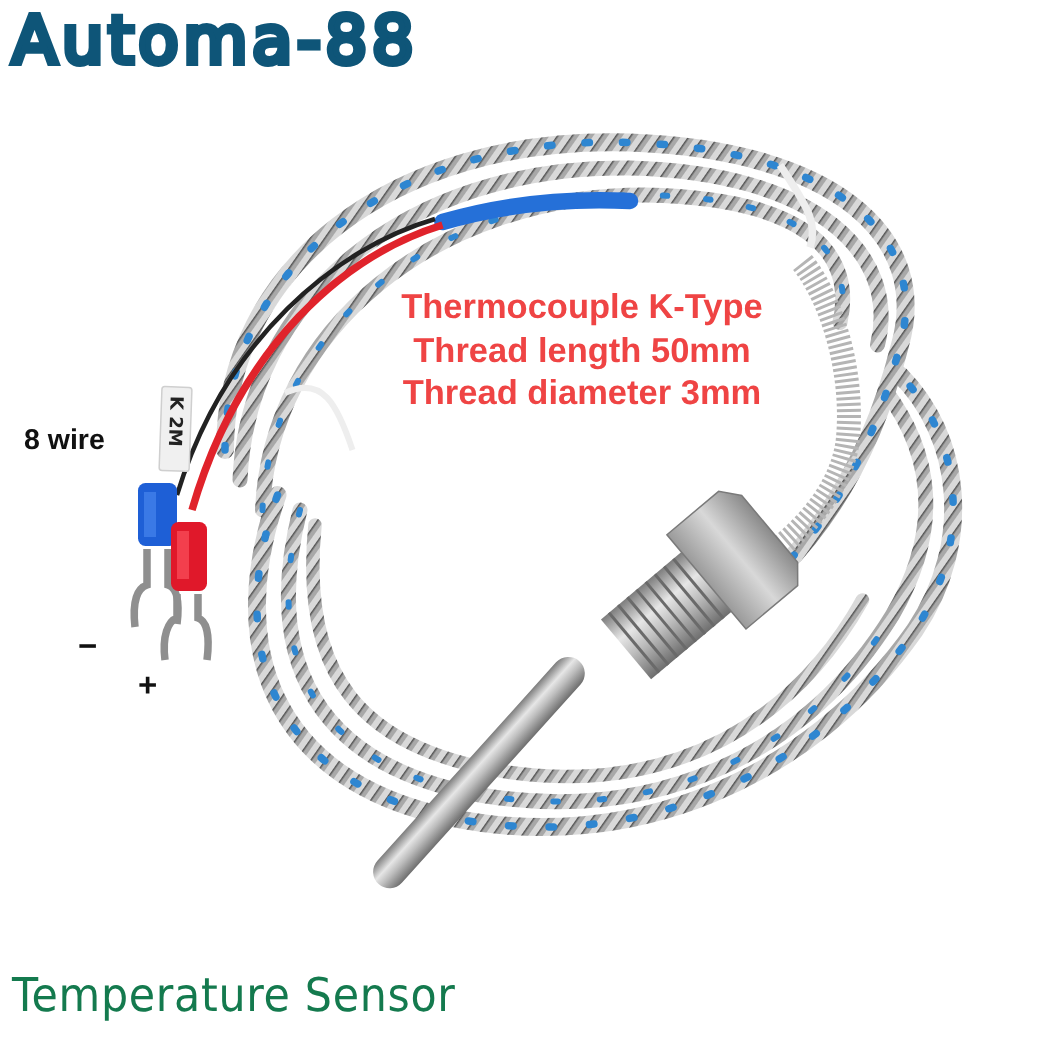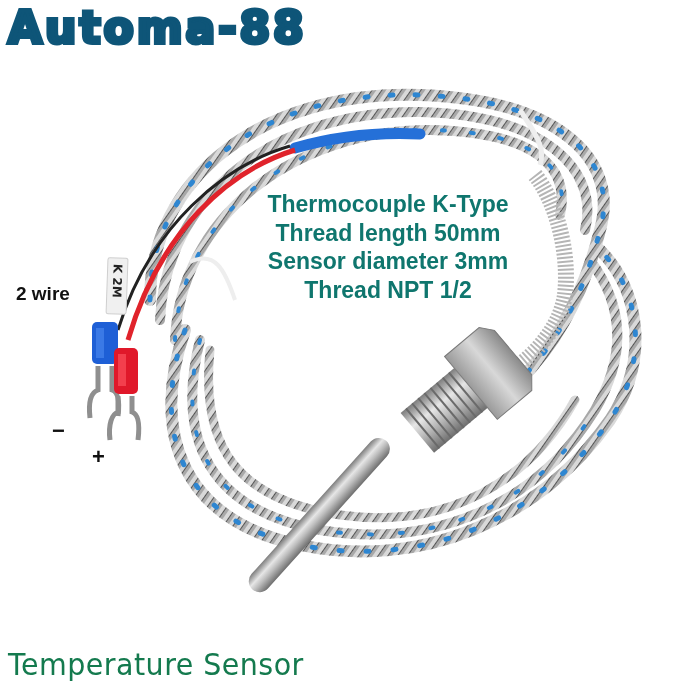--- a/index.html
+++ b/index.html
@@ -1,27 +1,27 @@
 <!DOCTYPE html>
 <html><head>
 <meta charset="utf-8">
 <style>
   html, body { margin: 0; padding: 0; background: #ffffff; }
   body { width: 700px; height: 700px; position: relative; overflow: hidden; font-family: "DejaVu Sans", sans-serif; }
   .canvas { position: absolute; left: 0; top: 0; width: 700px; height: 700px; }
   .brand {
     position: absolute; left: 8px; top: 2px;
-    font-family: "DejaVu Sans", sans-serif; font-weight: 700; font-size: 44px;
+    font-family: "DejaVu Sans", sans-serif; font-weight: 400; font-size: 44px;
     letter-spacing: 3px; color: #0e5578;
     -webkit-text-stroke: 4px #0e5578;
     line-height: 52px;
   }
   .specs {
     position: absolute; left: 238px; top: 190px; width: 300px;
-    text-align: center; color: #0f766e;
+    text-align: center; color: #ef4444;
     font-family: "Liberation Sans", sans-serif; font-weight: bold;
     font-size: 23px; line-height: 28.5px;
   }
   .specs div { white-space: nowrap; }
   .wire-label {
     position: absolute; left: 16px; top: 283px;
     font-family: "Liberation Sans", sans-serif; font-weight: bold; font-size: 19px; color: #111;
   }
   .minus {
     position: absolute; left: 52px; top: 418px;
@@ -121,21 +121,20 @@
       <polygon points="475,360 520,360 530,372 530,430 520,442 475,442" fill="url(#hex)" stroke="#7a7a7a"></polygon>
     </g>
   </svg>
 </div>
 
 <div class="brand">Automa-88</div>
 
 <div class="specs">
   <div>Thermocouple K-Type</div>
   <div>Thread length 50mm</div>
-  <div>Sensor diameter 3mm</div>
-  <div>Thread NPT 1/2</div>
+  <div>Thread diameter 3mm</div>
 </div>
 
-<div class="wire-label">2 wire</div>
+<div class="wire-label">8 wire</div>
 <div class="minus">−</div>
 <div class="plus">+</div>
 
 <div class="footer-title">Temperature Sensor</div>
 
 </body></html>

